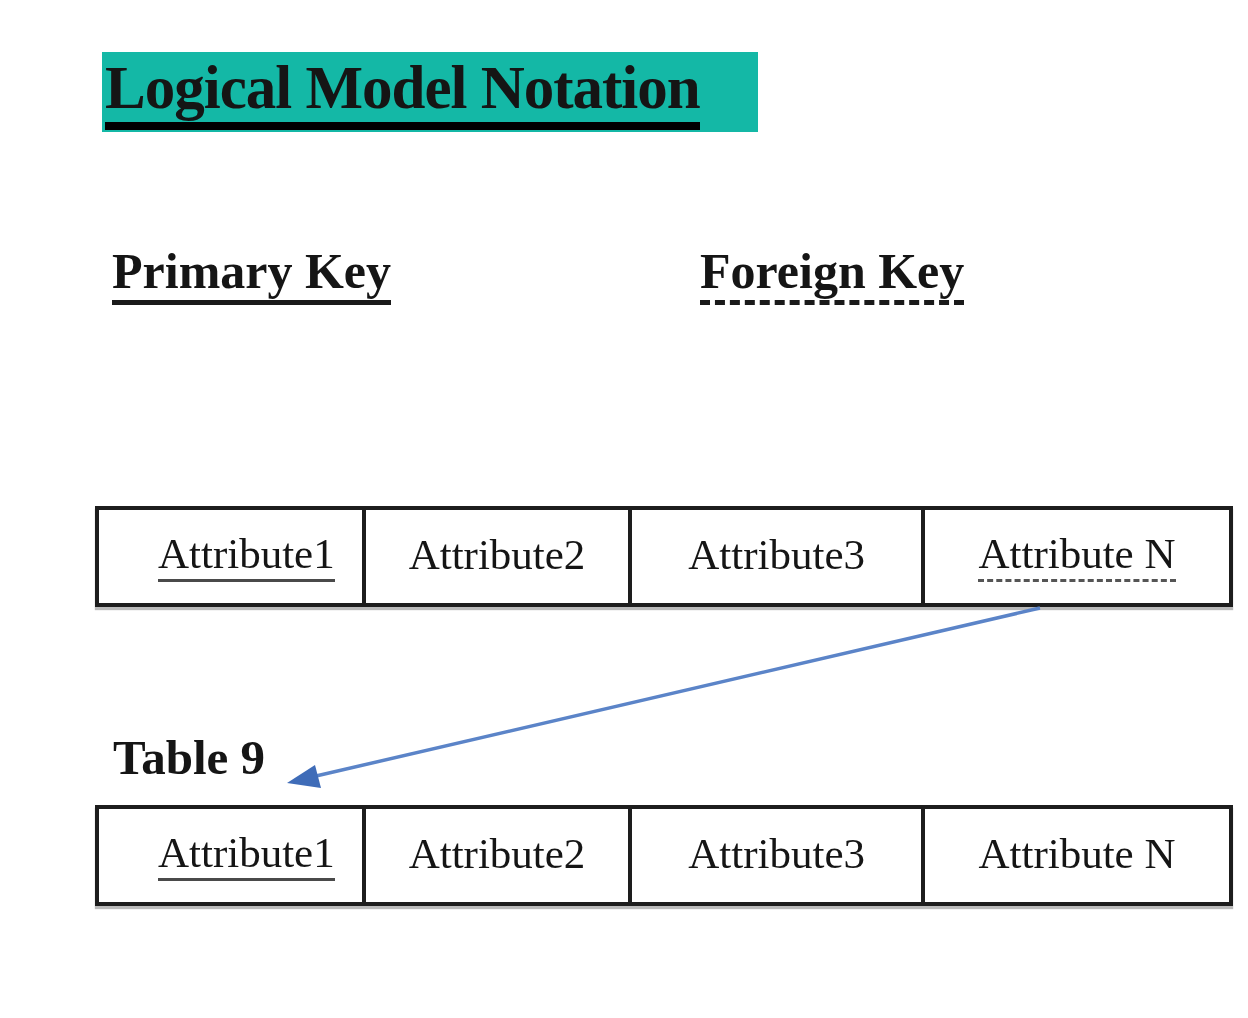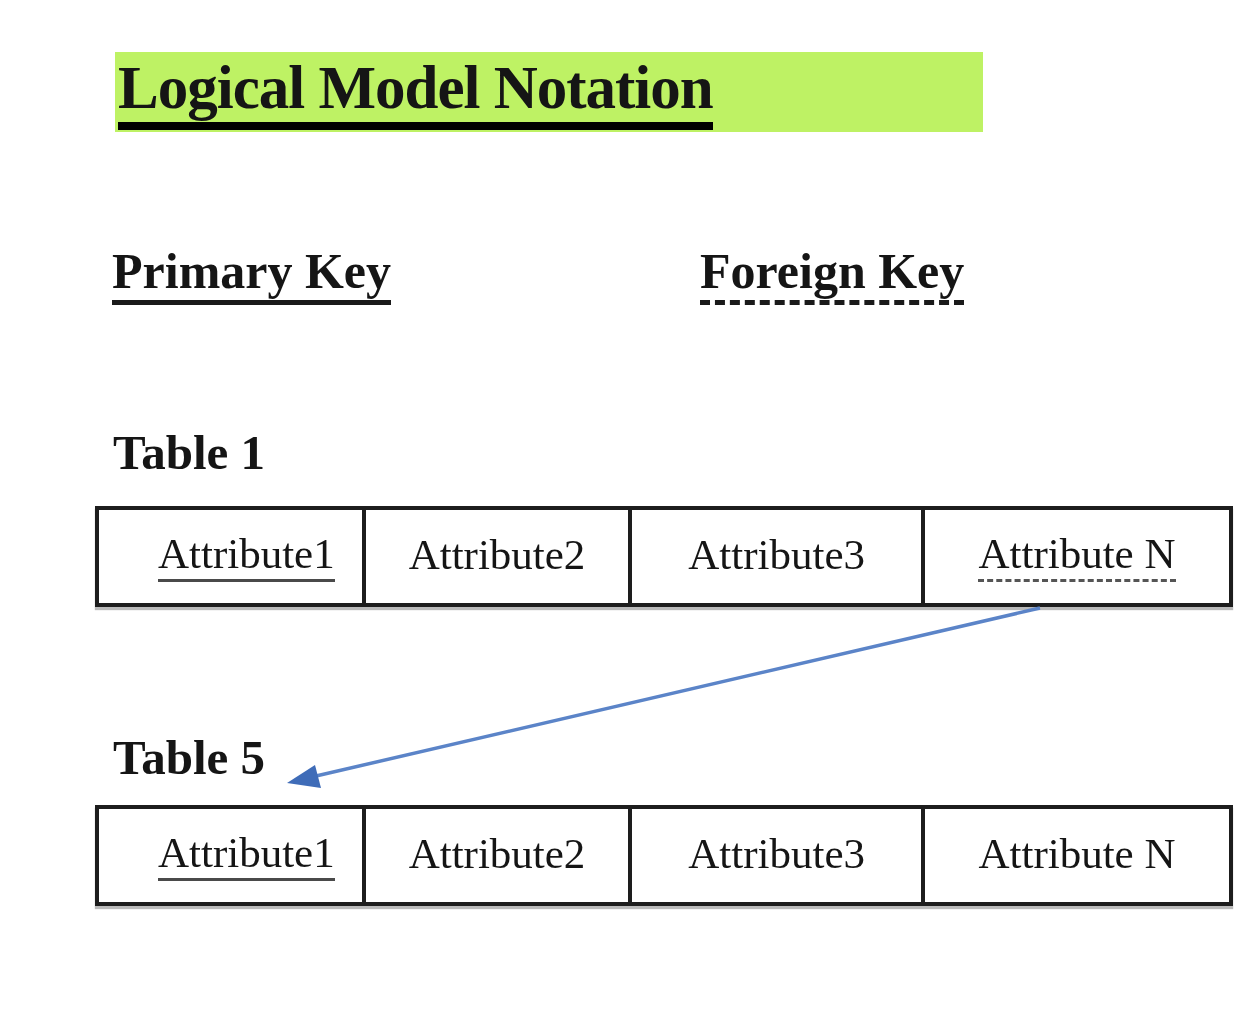--- a/index.html
+++ b/index.html
@@ -9,23 +9,23 @@
     height: 1018px;
     background: #ffffff;
     font-family: "Liberation Serif", serif;
     color: #151515;
     overflow: hidden;
   }
 
   
   .title-box {
     position: absolute;
-    left: 115px; top: 52px;
-    width: 868px; height: 80px;
-    background: #bef264;
+    left: 102px; top: 52px;
+    width: 656px; height: 80px;
+    background: #14b8a6;
   }
   .title-text {
     display: inline-block;
     margin: 5px 0 0 3px;
     font-size: 61px;
     font-weight: bold;
     line-height: 1.0;
     letter-spacing: -1px;
     border-bottom: 8px solid #000000;
     padding-bottom: 4px;
@@ -104,21 +104,20 @@
 <div class="page">
 
   <div class="title-box">
     <span class="title-text">Logical Model Notation</span>
   </div>
 
   <span class="key-label fk">Foreign Key</span>
 
   <span class="key-label pk">Primary Key</span>
 
-  <span class="table-label" id="t1-label">Table 1</span>
 
   <div class="attr-table" id="table1">
     <div class="cell c1">
       <span class="cell-text u-solid">Attribute1</span>
     </div>
     <div class="cell c2">
       <span class="cell-text">Attribute2</span>
     </div>
     <div class="cell c3">
       <span class="cell-text">Attribute3</span>
@@ -126,21 +125,21 @@
     <div class="cell c4">
       <span class="cell-text u-dashed">Attribute N</span>
     </div>
   </div>
 
   <svg class="arrow-layer" viewBox="0 0 1248 1018">
     <line x1="1040" y1="608" x2="316" y2="776" stroke="#5b84c8" stroke-width="3.5"></line>
     <polygon points="287,783 315,765 321,788" fill="#3f6cb8"></polygon>
   </svg>
 
-  <span class="table-label" id="t2-label">Table 5</span>
+  <span class="table-label" id="t2-label">Table 9</span>
 
   <div class="attr-table" id="table2">
     <div class="cell c1">
       <span class="cell-text u-solid">Attribute1</span>
     </div>
     <div class="cell c2">
       <span class="cell-text">Attribute2</span>
     </div>
     <div class="cell c3">
       <span class="cell-text">Attribute3</span>

